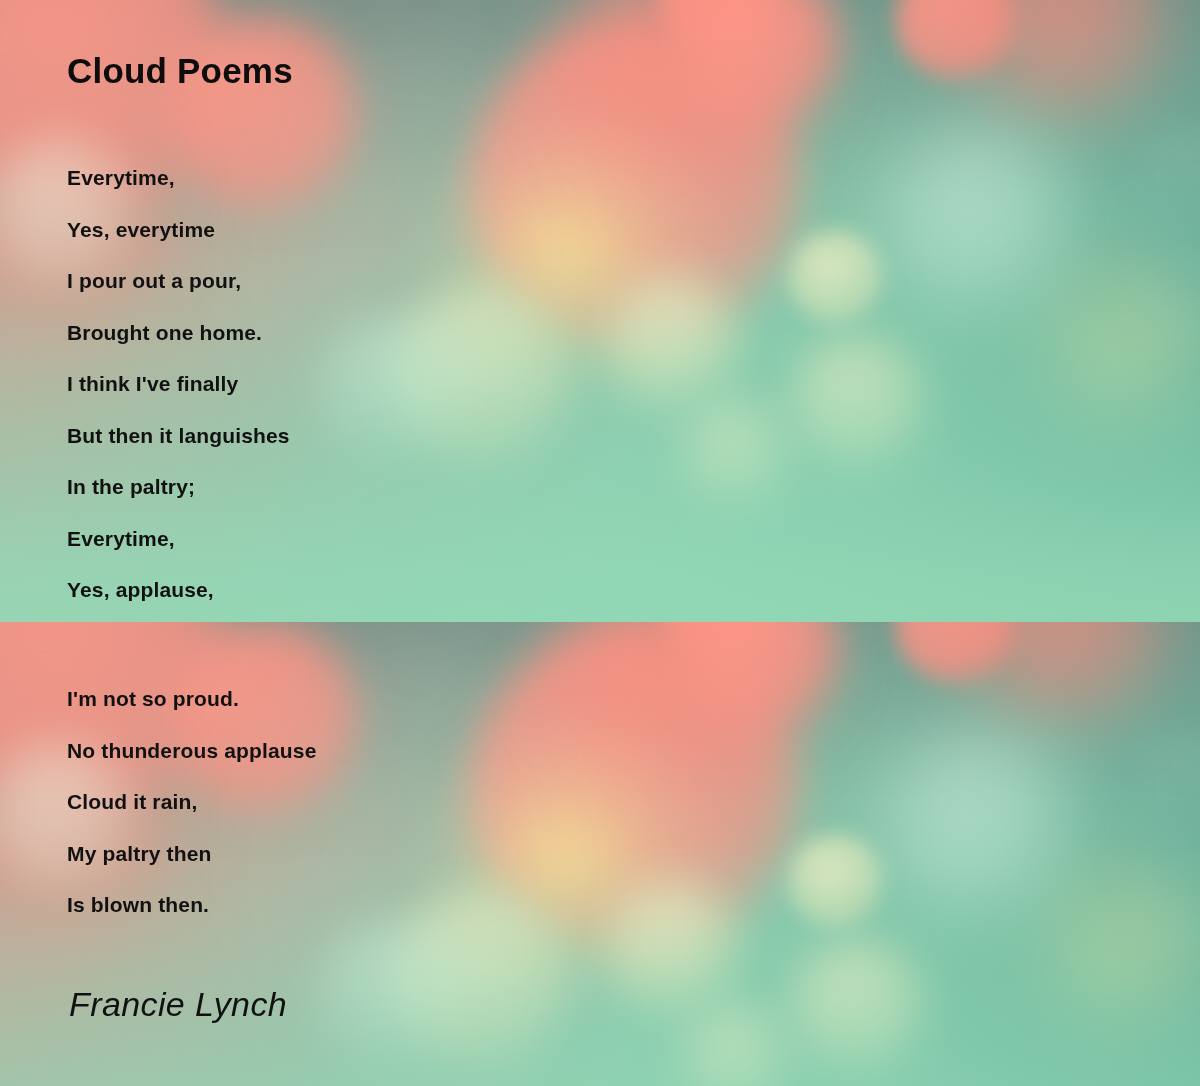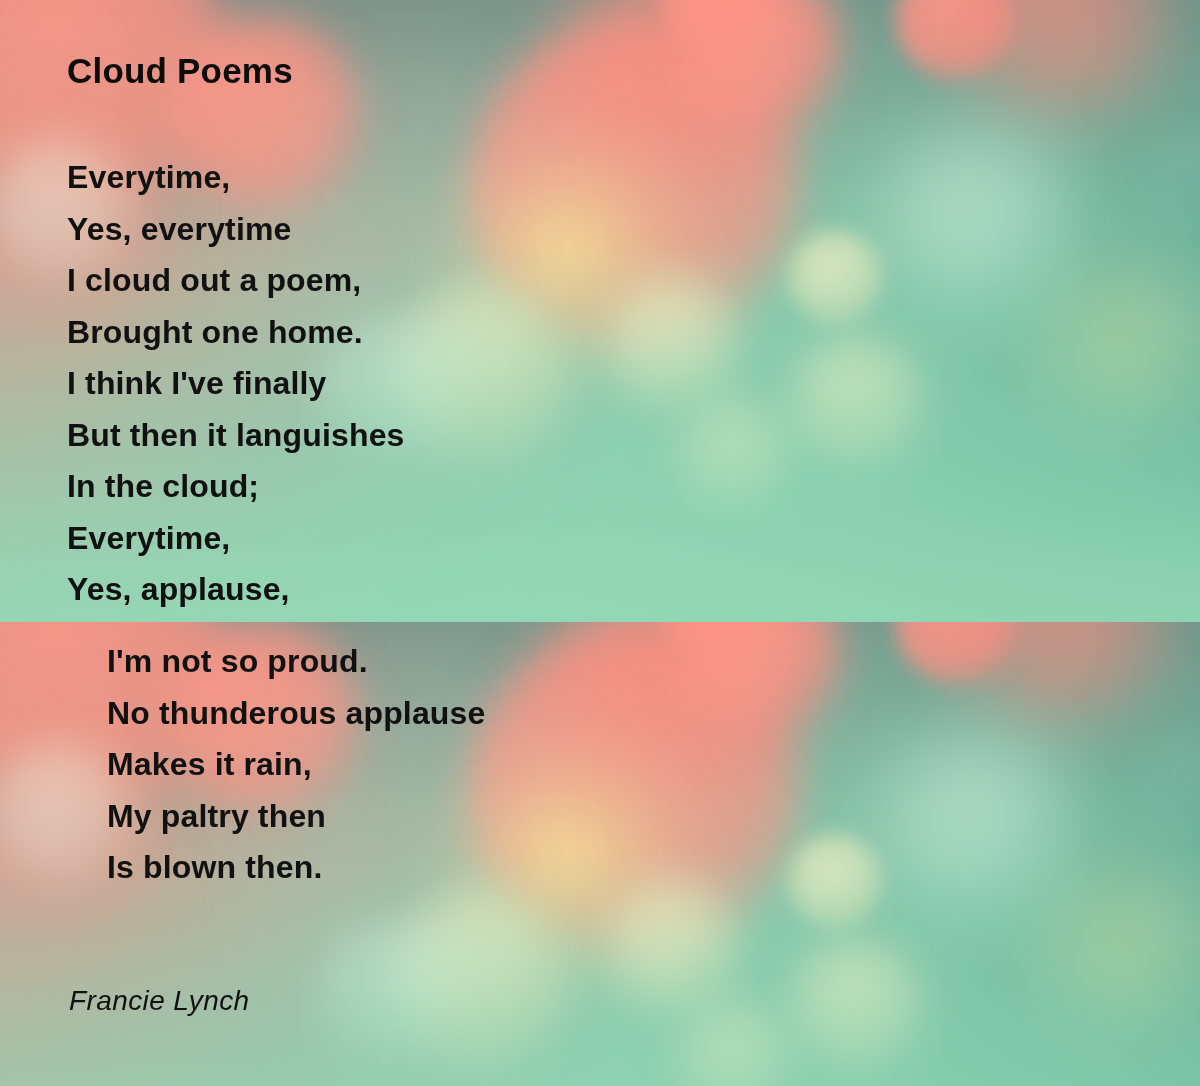--- a/index.html
+++ b/index.html
@@ -158,40 +158,40 @@
   }
 
   .poem-stanza {
     position: absolute;
     left: 67px;
     margin: 0;
     padding: 0;
     list-style: none;
   }
   #stanza-1 { top: 152px; }
-  #stanza-2 { top: 636px; margin-left: 40px; }
+  #stanza-2 { top: 673px; }
 
   .poem-line {
     font-family: "Liberation Sans", sans-serif;
-    font-size: 32px;
+    font-size: 21px;
     font-weight: bold;
     color: #111111;
     line-height: 51.5px;
     height: 51.5px;
     letter-spacing: 0.15px;
     white-space: pre;
   }
 
   .poem-author {
     position: absolute;
     left: 69px;
     top: 985px;
     margin: 0;
     font-family: "Liberation Sans", sans-serif;
-    font-size: 28px;
+    font-size: 34px;
     font-style: italic;
     font-weight: normal;
     color: #111111;
     letter-spacing: 0.4px;
     white-space: pre;
   }
 </style>
 </head>
 <body>
 
@@ -271,33 +271,33 @@
     </div>
   </div>
 
   <div id="poem-text-layer">
 
     <h1 class="poem-title">Cloud Poems</h1>
 
     <div class="poem-stanza" id="stanza-1">
       <div class="poem-line">Everytime,</div>
       <div class="poem-line">Yes, everytime</div>
-      <div class="poem-line">I cloud out a poem,</div>
+      <div class="poem-line">I pour out a pour,</div>
       <div class="poem-line">Brought one home.</div>
       <div class="poem-line">I think I've finally</div>
       <div class="poem-line">But then it languishes</div>
-      <div class="poem-line">In the cloud;</div>
+      <div class="poem-line">In the paltry;</div>
       <div class="poem-line">Everytime,</div>
       <div class="poem-line">Yes, applause,</div>
     </div>
 
     <div class="poem-stanza" id="stanza-2">
       <div class="poem-line">I'm not so proud.</div>
       <div class="poem-line">No thunderous applause</div>
-      <div class="poem-line">Makes it rain,</div>
+      <div class="poem-line">Cloud it rain,</div>
       <div class="poem-line">My paltry then</div>
       <div class="poem-line">Is blown then.</div>
     </div>
 
     <div class="poem-author">Francie Lynch</div>
 
   </div>
 </div>
 
 </body></html>

